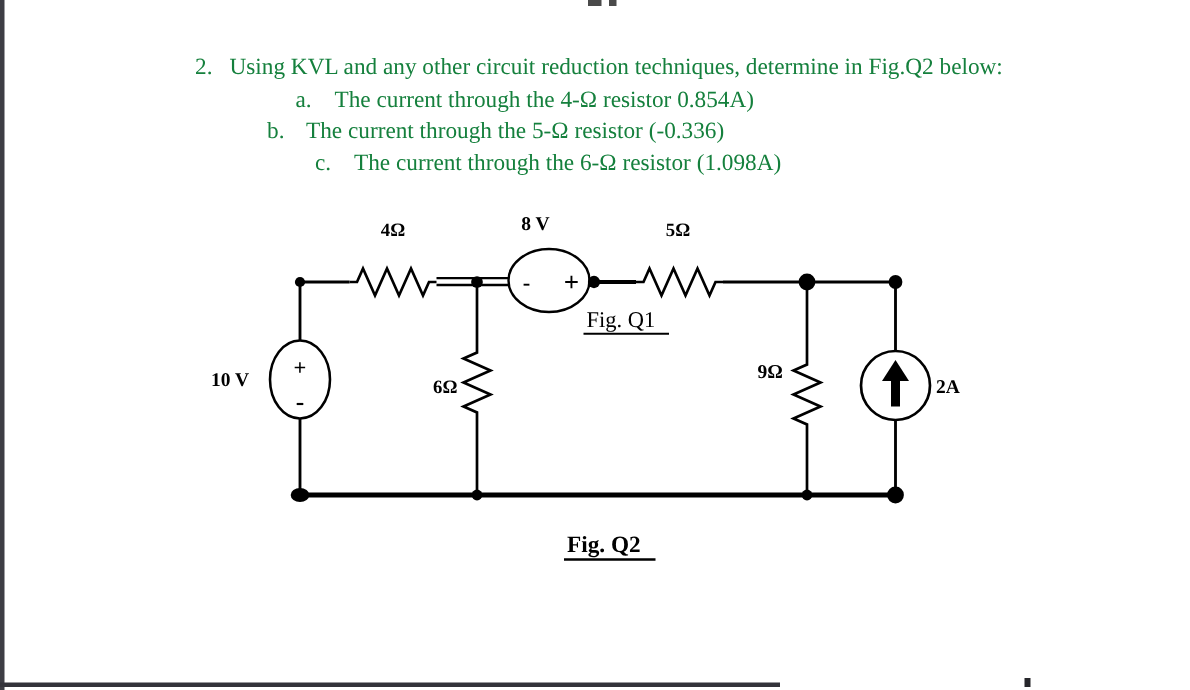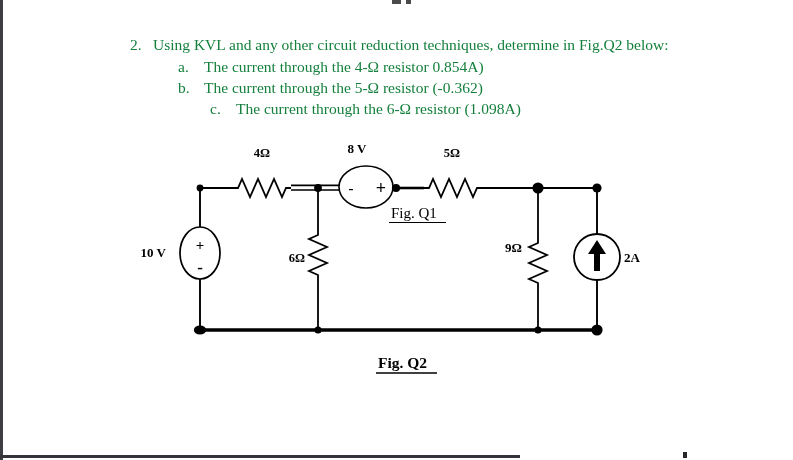--- a/index.html
+++ b/index.html
@@ -28,25 +28,25 @@
 
   <div class="border-left"></div>
   <div class="border-bottom"></div>
   <div class="speck" style="left:392px;top:0;width:9px;height:4px;"></div>
   <div class="speck" style="left:406px;top:0;width:5px;height:4px;"></div>
   <div class="speck" style="left:683px;top:452px;width:4px;height:6px;background:#26262b;"></div>
 
   <div class="prompt-line">
     <span class="num">2.</span><span>Using KVL and any other circuit reduction techniques, determine in Fig.Q2 below:</span>
   </div>
-  <div class="item-line" style="top:58px;">
+  <div class="item-line" style="top:58px;margin-left:19px;">
     <span class="marker">a.</span><span>The current through the 4-Ω resistor 0.854A)</span>
   </div>
   <div class="item-line" style="top:79px;">
-    <span class="marker">b.</span><span>The current through the 5-Ω resistor (-0.362)</span>
+    <span class="marker">b.</span><span>The current through the 5-Ω resistor (-0.336)</span>
   </div>
   <div class="item-line" style="top:100px;margin-left:32px;">
     <span class="marker">c.</span><span>The current through the 6-Ω resistor (1.098A)</span>
   </div>
 
   <svg width="793" height="460" viewBox="0 0 793 460" style="position:absolute;left:0;top:0;">
 
     <path d="M200,188 H233" stroke="#000" stroke-width="1.9" fill="none"></path>
     <path d="M291,185.4 H340 M291,190 H340" stroke="#000" stroke-width="1.6" fill="none"></path>
     <path d="M393,188 H424" stroke="#000" stroke-width="2.6" fill="none"></path>

